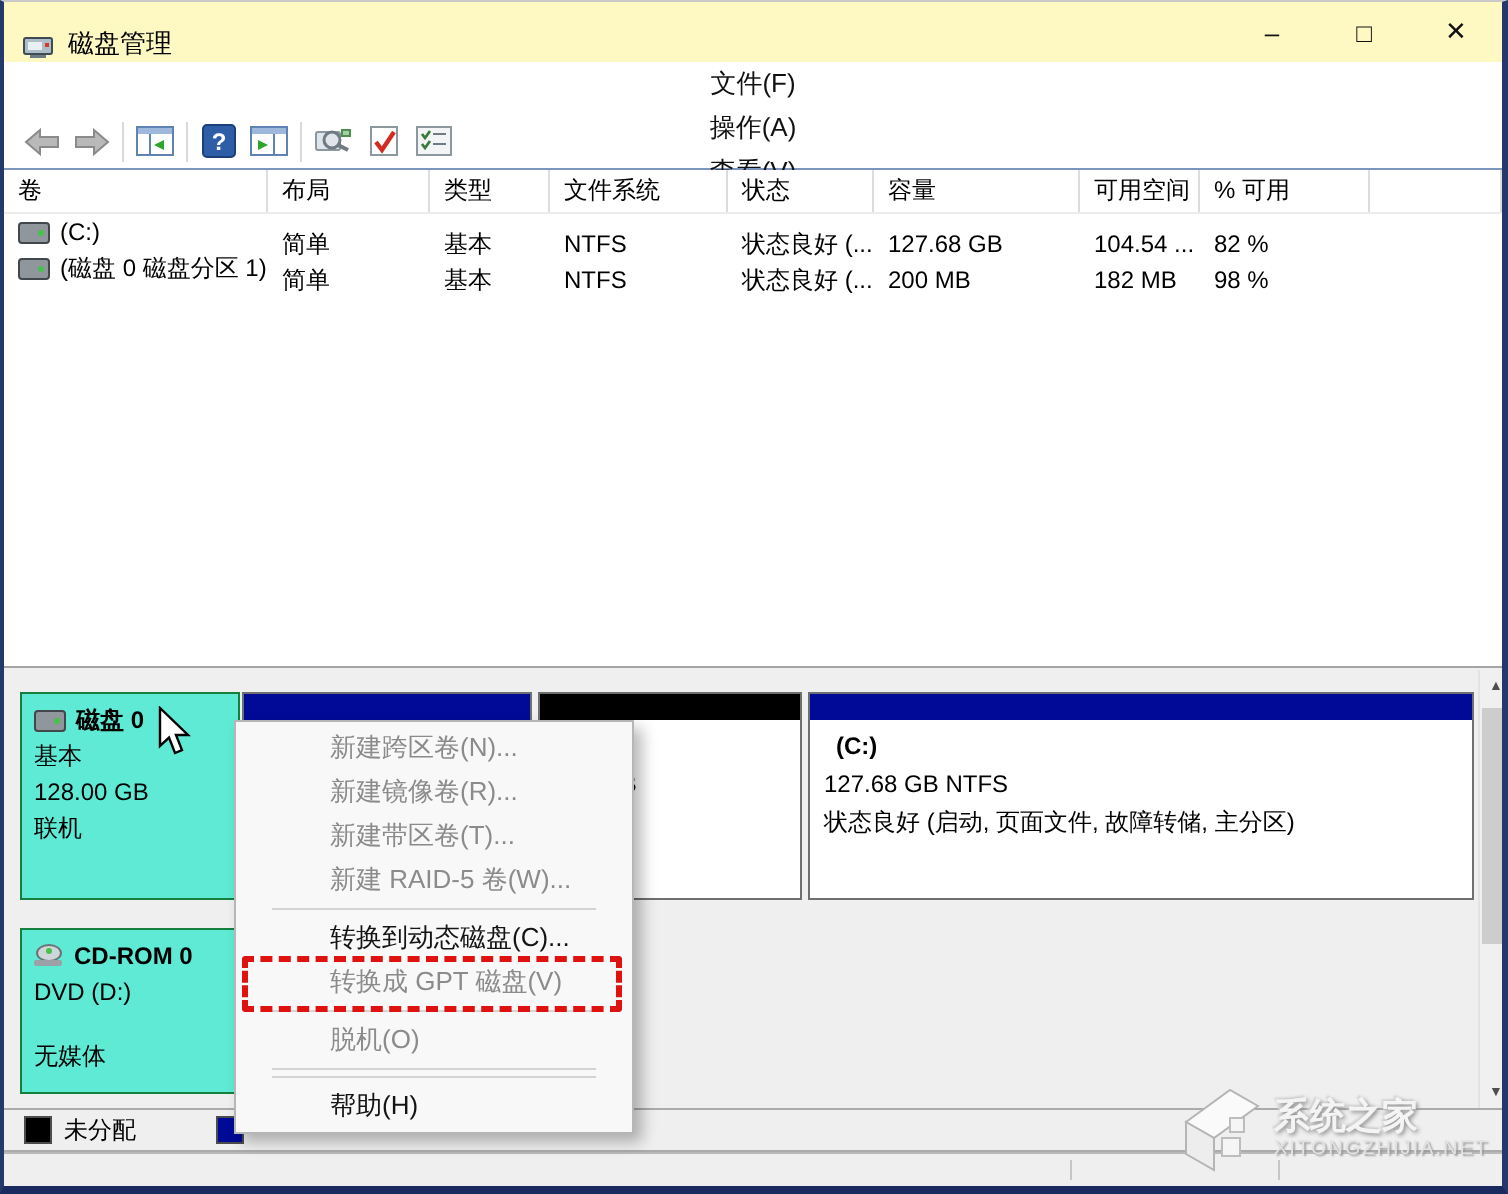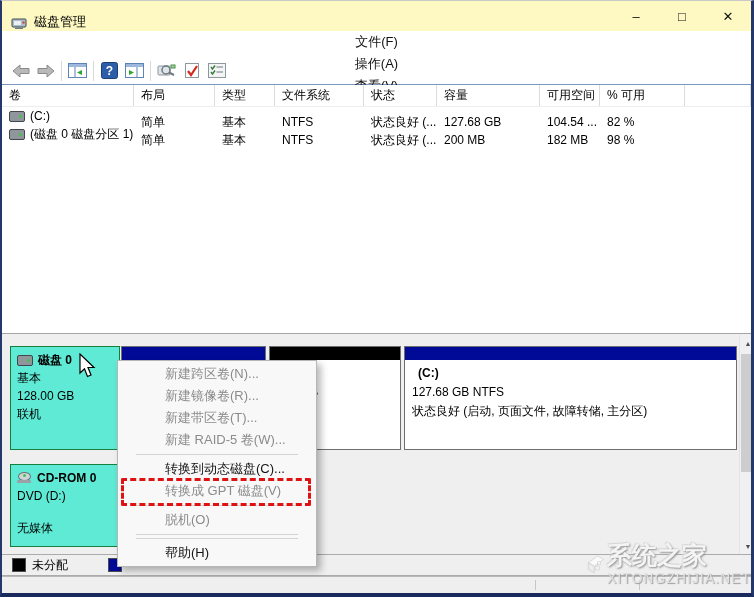--- a/index.html
+++ b/index.html
@@ -59,22 +59,22 @@
   .cmenu{position:absolute;left:84px;top:359px;width:200px;box-sizing:border-box;background:#f8f8f8;border:1px solid #b6b6b6;box-shadow:4px 4px 7px rgba(0,0,0,.28);padding:2px 16px;z-index:20;margin-left:31px;}
   .mi{height:22px;line-height:22px;padding-left:31px;font-size:13px;color:#141414;white-space:nowrap;}
   .mi.dis{color:#8b8b8b;}
   .msep{height:1px;background:#d4d4d4;margin:3px 2px;}
   .red-box{position:absolute;left:3px;top:117px;width:190px;height:28px;box-sizing:border-box;border:3px dashed #e01111;border-radius:2px;z-index:21;pointer-events:none;}
   
   .cursor{position:absolute;left:76px;top:352px;z-index:25;}
   
   .watermark{position:absolute;right:0;bottom:0;width:166px;height:58px;z-index:30;display:flex;align-items:center;}
   .wm-txt{display:flex;flex-direction:column;line-height:1;}
-  .wm-cn{font-size:25px;font-weight:bold;color:#f4f4f4;text-shadow:1px 1px 2px #8d8d8d,-1px -1px 1px #d8d8d8;}
-  .wm-en{font-size:14px;letter-spacing:1px;color:#e2e2e2;text-shadow:1px 1px 1px #9a9a9a;margin-top:3px;}
+  .wm-cn{font-size:18px;font-weight:bold;color:#f4f4f4;text-shadow:1px 1px 2px #8d8d8d,-1px -1px 1px #d8d8d8;}
+  .wm-en{font-size:10px;letter-spacing:1px;color:#e2e2e2;text-shadow:1px 1px 1px #9a9a9a;margin-top:3px;}
 </style>
 </head>
 <body>
 
 <div class="window">
 
   <div class="titlebar">
     <svg class="title-icon" width="16" height="16" viewBox="0 0 16 16">
       <rect x="1" y="4" width="14" height="8" rx="1" fill="#aebdc6" stroke="#3c4b55"></rect>
       <rect x="3" y="6" width="7" height="4" fill="#e9f0f4"></rect>

